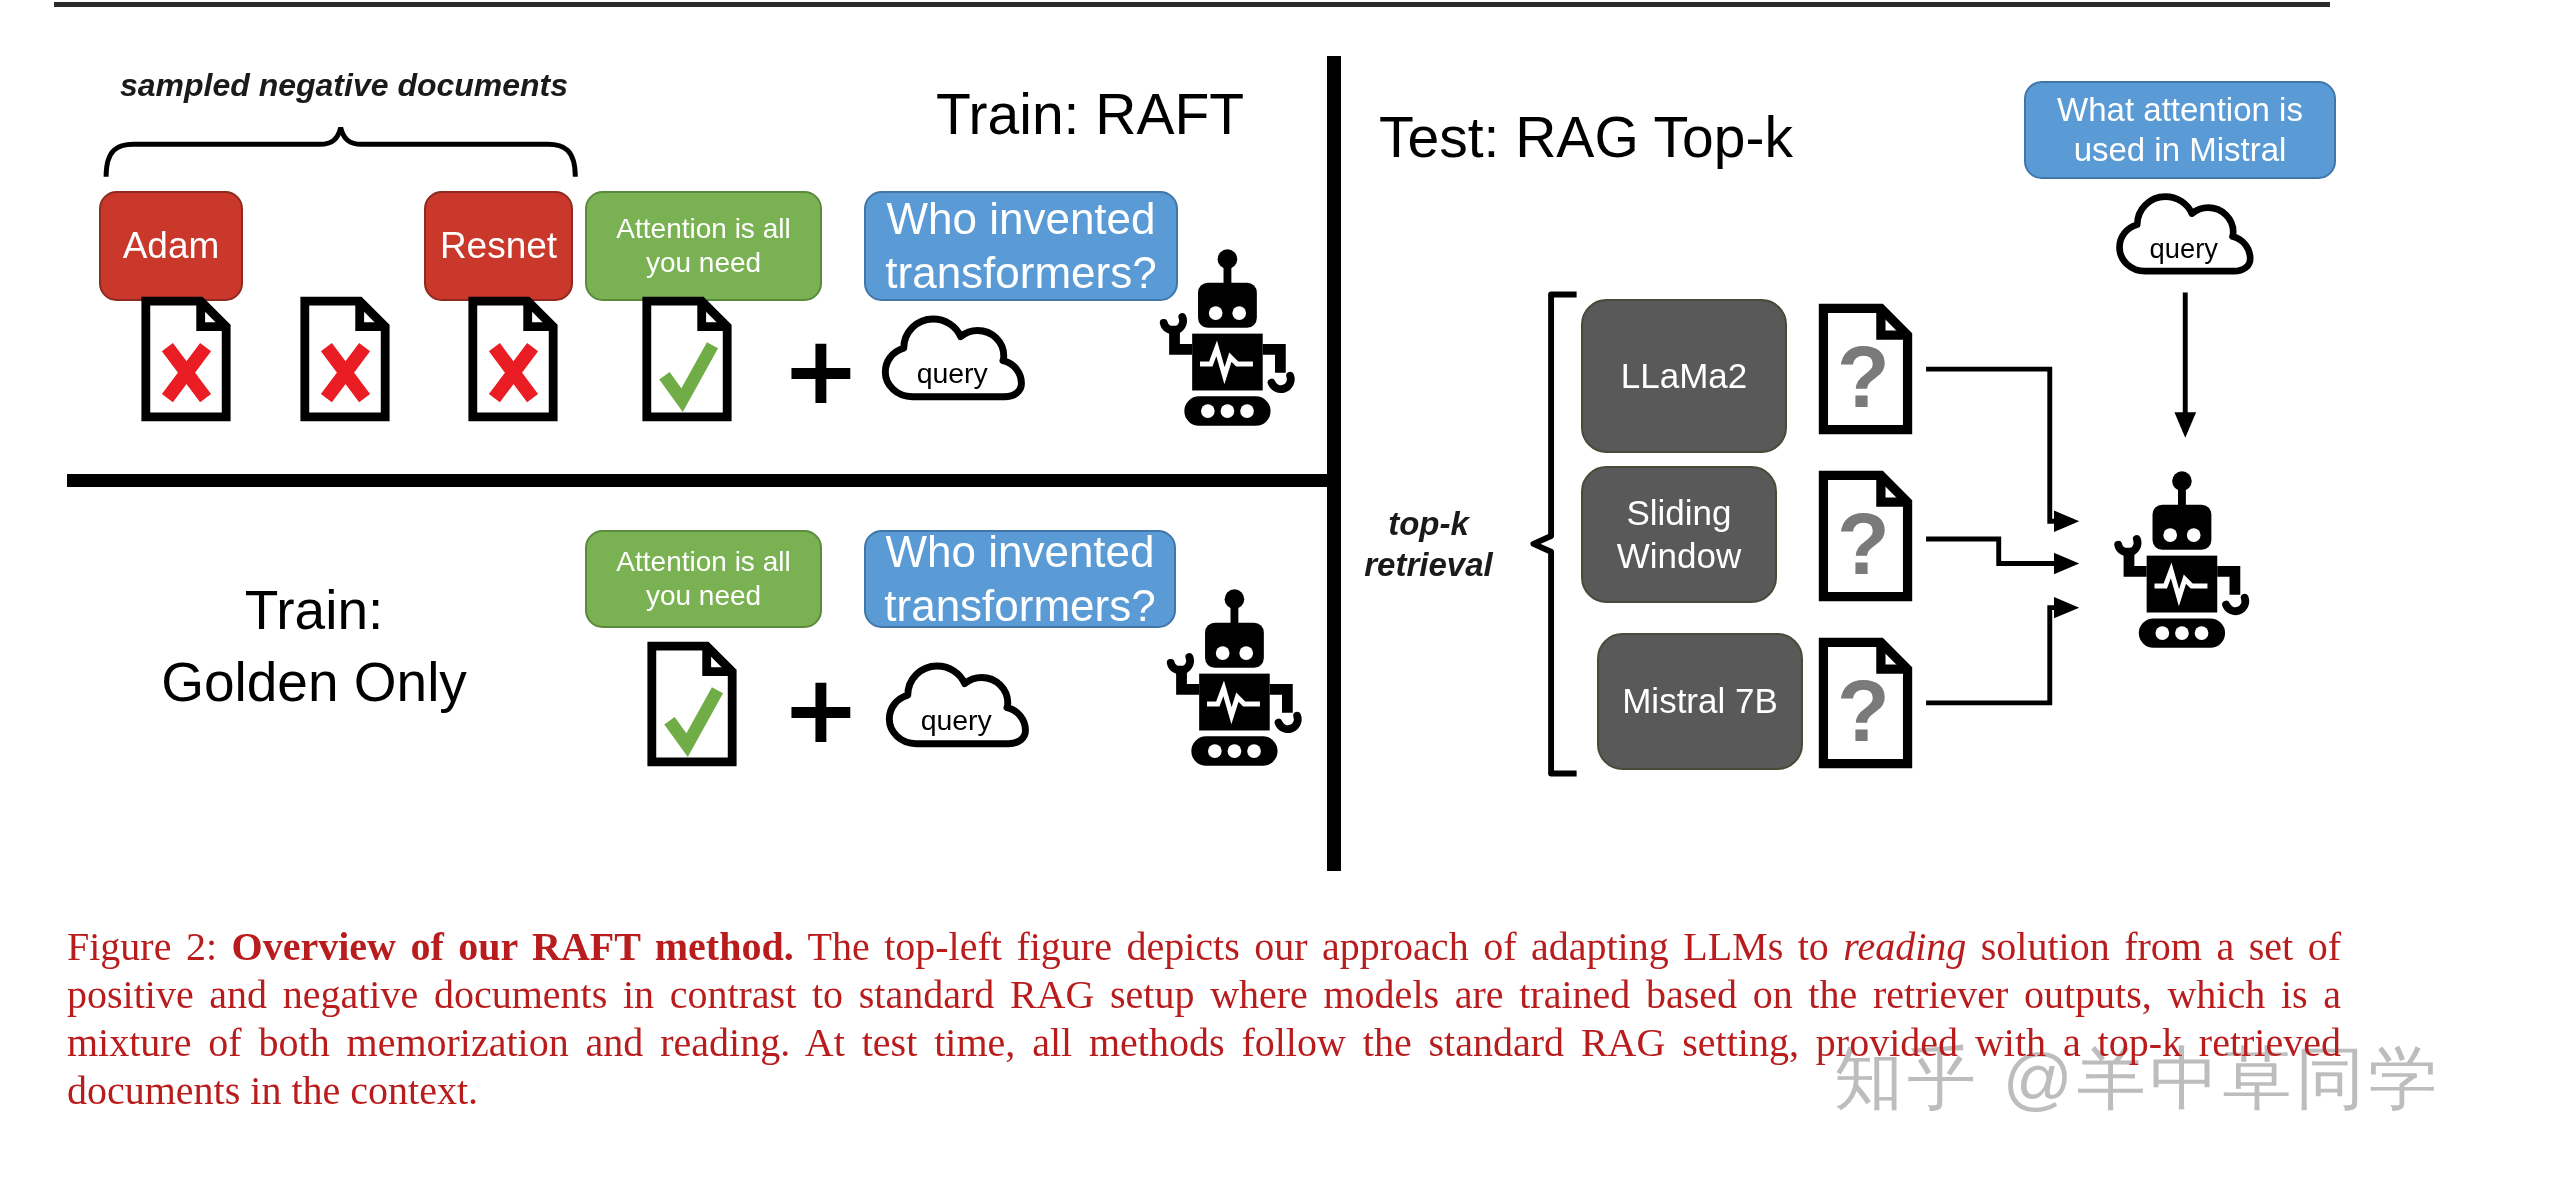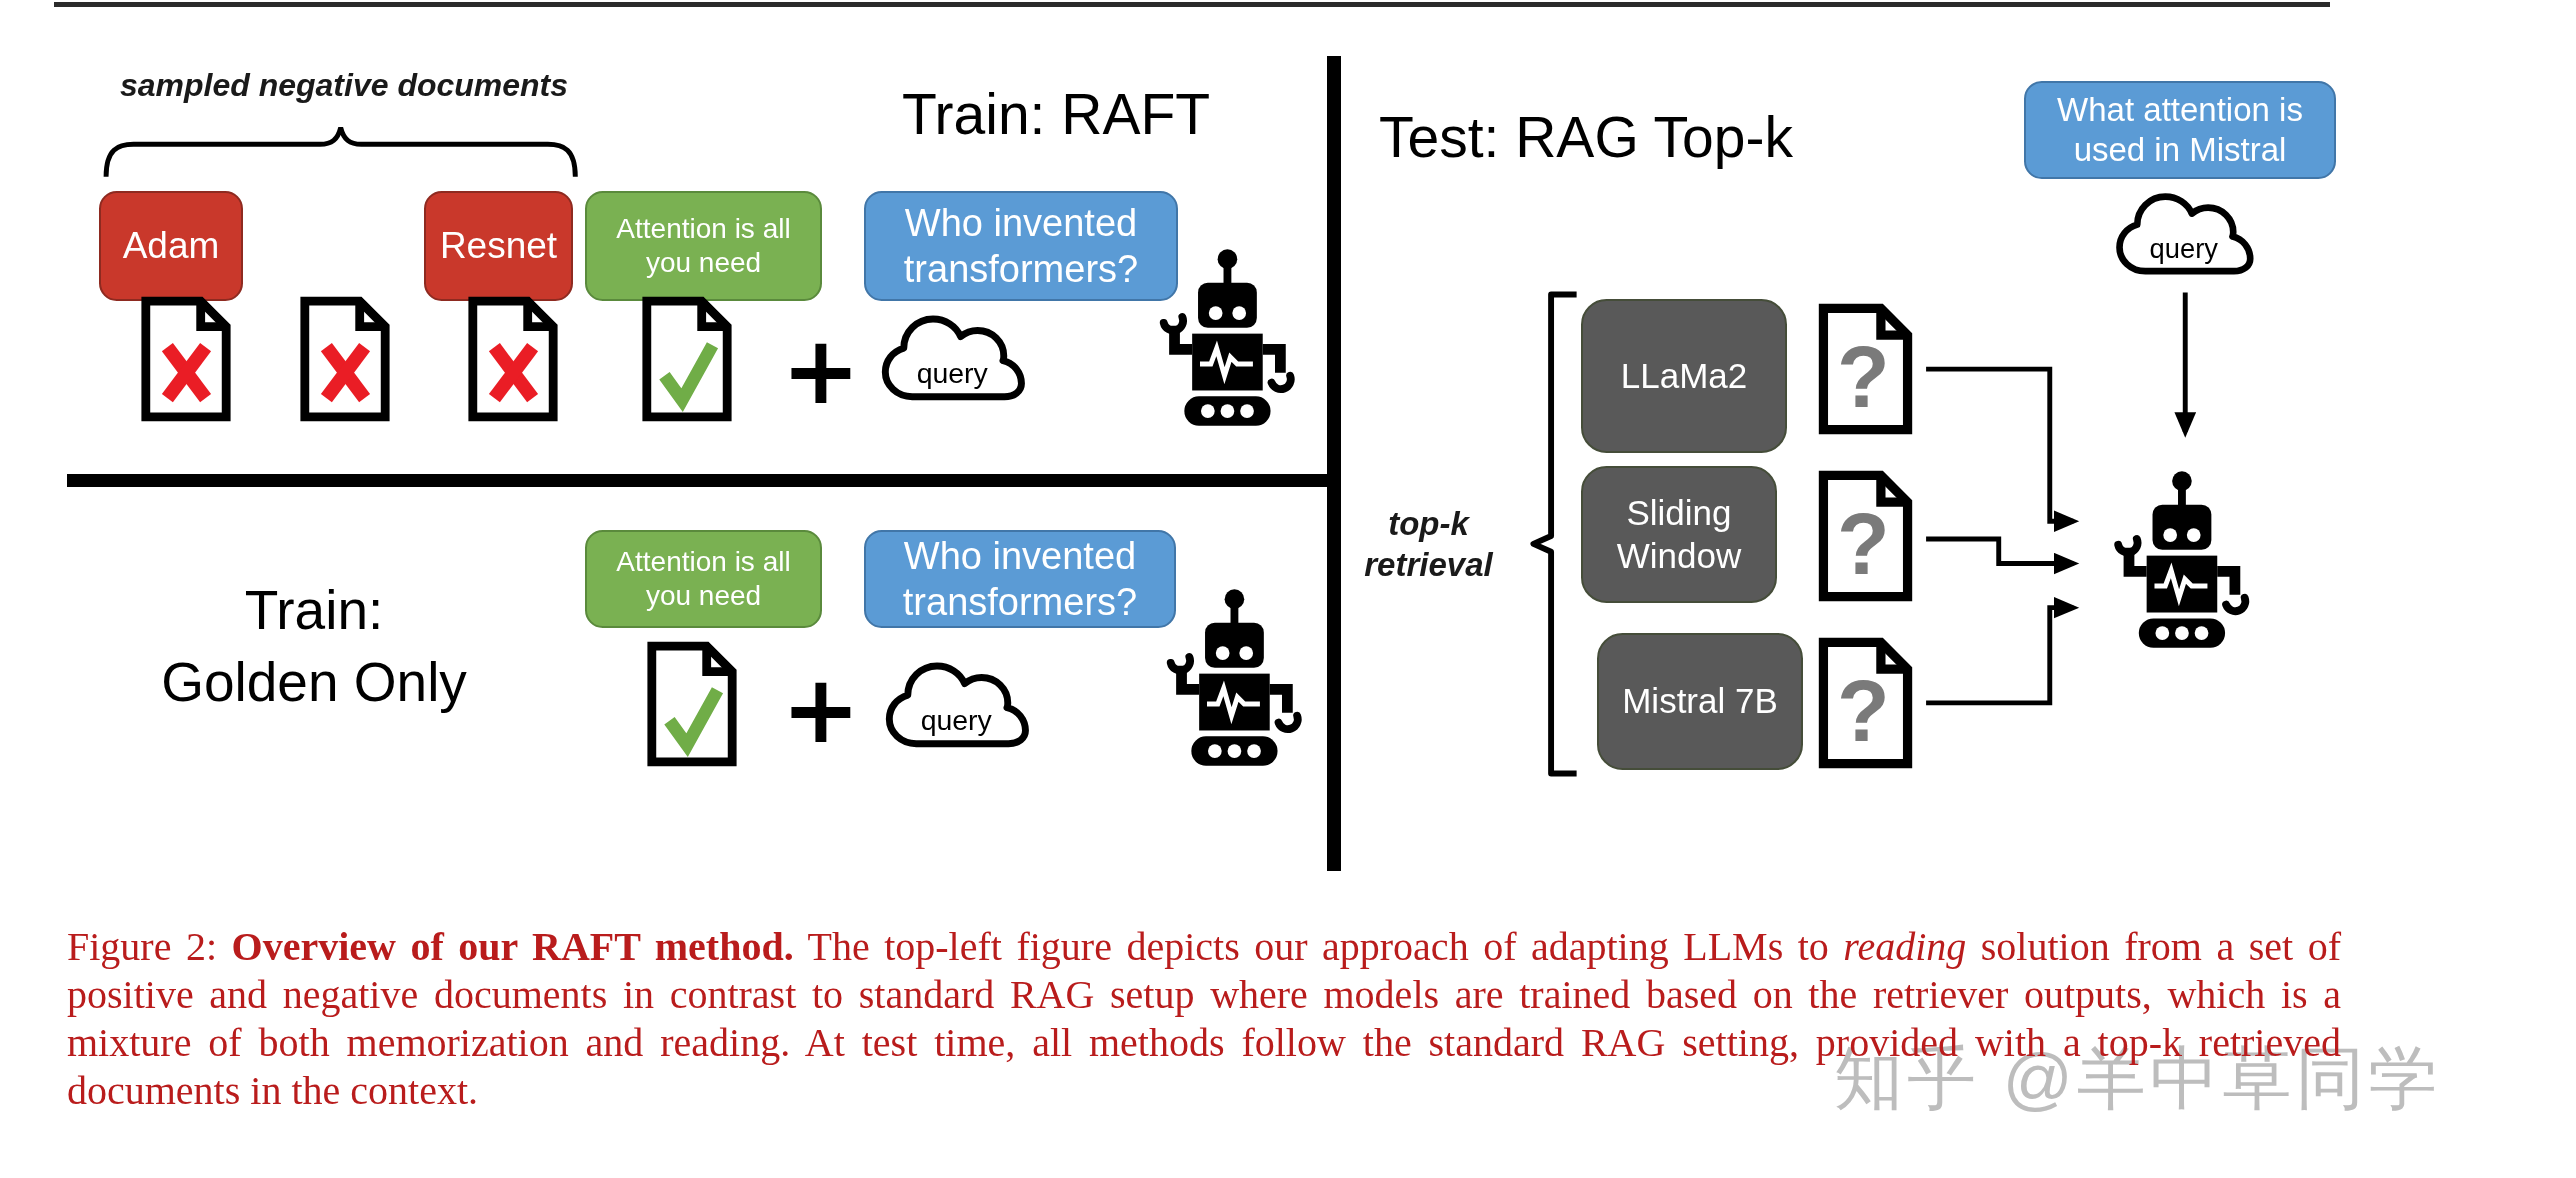--- a/index.html
+++ b/index.html
@@ -6,21 +6,21 @@
   #stage{position:relative;width:2576px;height:1178px;background:#fff;overflow:hidden;
          font-family:"Liberation Sans",sans-serif;}
   .rule-top{position:absolute;left:54px;top:2px;width:2276px;height:4.9px;background:#2b2b2b;}
   .divider-h{position:absolute;left:67px;top:474px;width:1263px;height:12.8px;background:#000;}
   .divider-v{position:absolute;left:1327px;top:56px;width:13.7px;height:815px;background:#000;}
 
   .box{position:absolute;display:flex;align-items:center;justify-content:center;
        text-align:center;color:#fff;border-radius:17.7px;line-height:1.22;padding:3.9px 7.9px;box-sizing:border-box;}
   .box.red{background:#c9382b;border:2.9px solid #8e2a20;font-size:37px;}
   .box.green{background:#7ab152;border:2.9px solid #5a8a3c;font-size:28px;}
-  .box.blue{background:#5b9bd5;border:2.9px solid #4176a8;font-size:38px;}
+  .box.blue{background:#5b9bd5;border:2.9px solid #4176a8;font-size:44px;}
   .box.gray{background:#595959;border:2.9px solid #454d39;font-size:35px;border-radius:25.5px;}
 
   .panel-title{position:absolute;color:#000;font-size:57px;font-weight:400;text-align:center;}
   .small-italic{position:absolute;color:#1a1a1a;font-style:italic;font-weight:600;
                 font-size:32px;text-align:center;line-height:1.25;}
   .plus{position:absolute;color:#000;font-family:"DejaVu Sans",sans-serif;font-weight:bold;
         font-size:94px;line-height:94px;width:98px;text-align:center;}
   .icon{position:absolute;}
   svg text{font-family:"Liberation Sans",sans-serif;}
 
@@ -101,21 +101,21 @@
 
     <path d="M1962,376 L2088,376 L2088,531 L2112,531" fill="none" stroke="#000" stroke-width="5" marker-end="url(#arrow)"></path>
     <path d="M1962,549 L2036,549 L2036,574 L2112,574" fill="none" stroke="#000" stroke-width="5" marker-end="url(#arrow)"></path>
     <path d="M1962,716 L2088,716 L2088,619 L2112,619" fill="none" stroke="#000" stroke-width="5" marker-end="url(#arrow)"></path>
 
     <path d="M2226,298 L2226,440" fill="none" stroke="#000" stroke-width="5" marker-end="url(#arrow)"></path>
   </svg>
 
   <div class="small-italic" style="left:118px;top:65px;width:452px;">sampled negative documents</div>
 
-  <div class="panel-title" style="left:884px;top:81px;width:344px;text-align:center;">Train: RAFT</div>
+  <div class="panel-title" style="left:918px;top:81px;width:344px;text-align:center;">Train: RAFT</div>
 
   <div class="box red" style="left:99px;top:191px;width:144px;height:110px;">Adam</div>
   <div class="box red" style="left:424px;top:191px;width:149px;height:110px;">Resnet</div>
   <div class="box green" style="left:585px;top:191px;width:237px;height:110px;">Attention is all you need</div>
   <div class="box blue" style="left:864px;top:191px;width:314px;height:110px;">Who invented transformers?</div>
 
   <svg class="icon" style="left:137px;top:295px;" width="98" height="128" viewBox="0 0 100 130">
       <use href="#sym-doc-x"></use>
     </svg>
   <svg class="icon" style="left:296px;top:295px;" width="98" height="128" viewBox="0 0 100 130">

